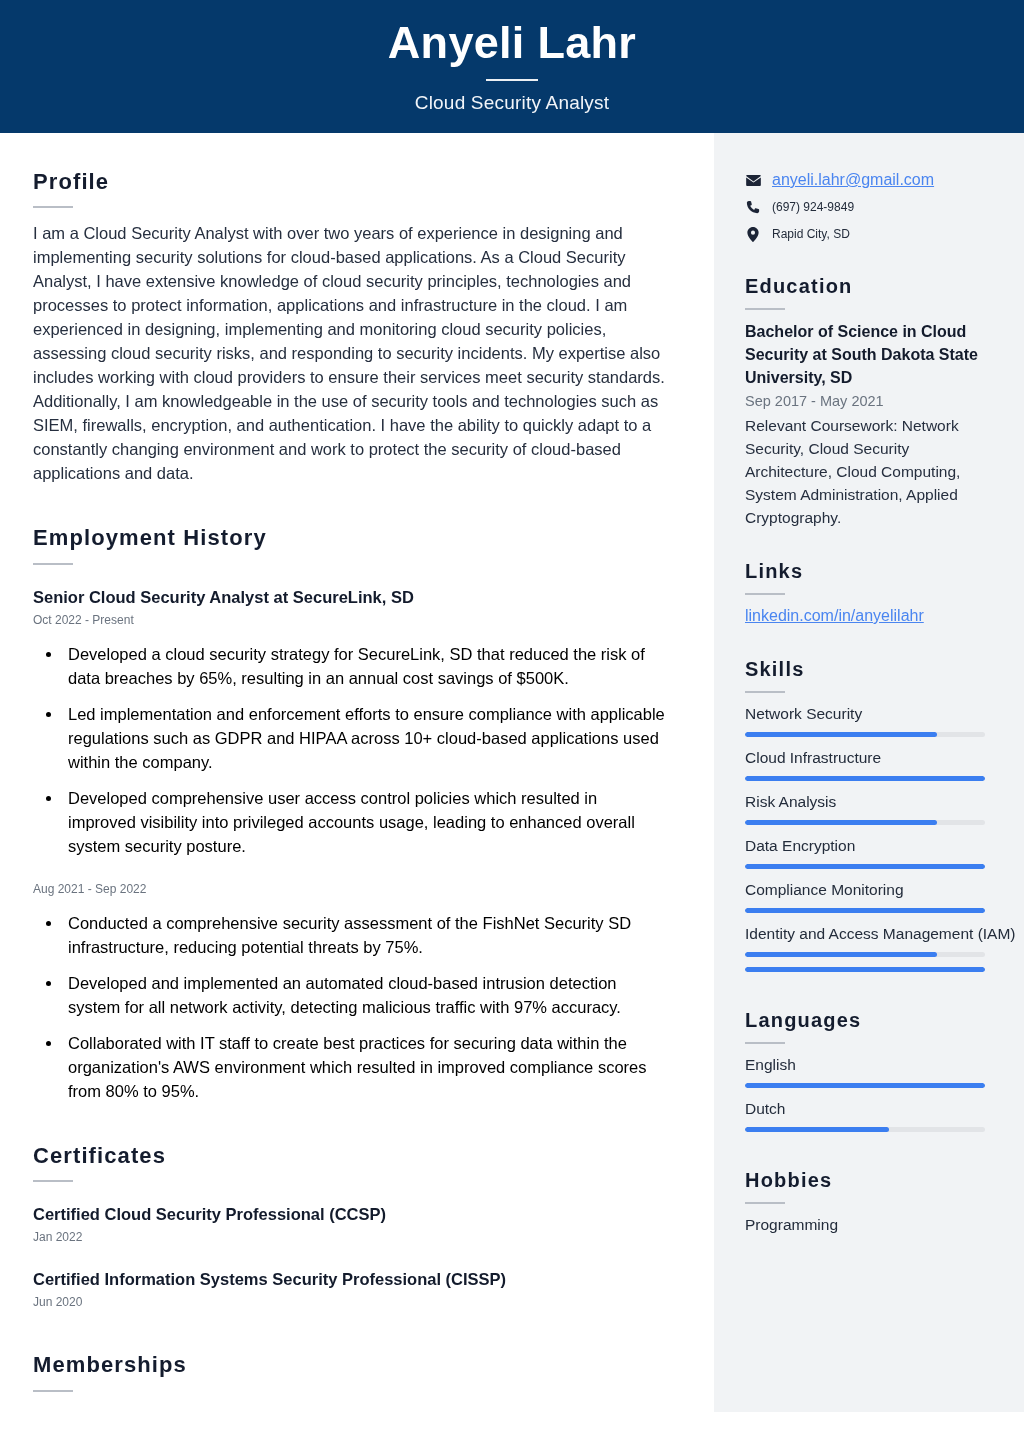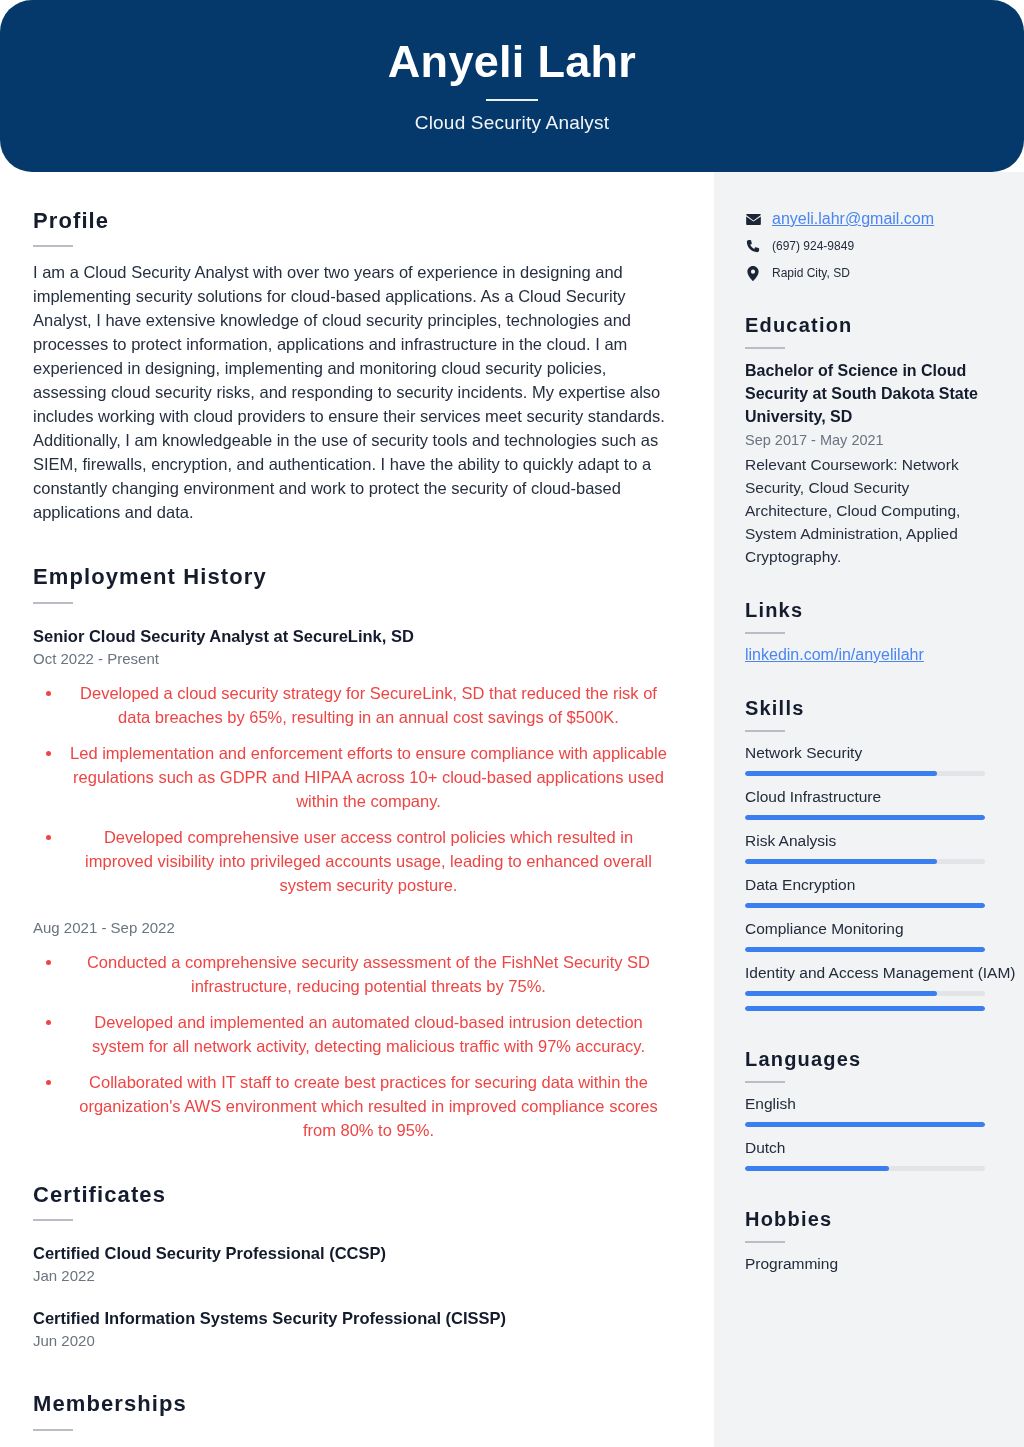--- a/index.html
+++ b/index.html
@@ -10,27 +10,26 @@
     font-family: "Liberation Sans", sans-serif;
   }
   body {
     position: relative;
     overflow: hidden;
     color: #1a2234;
   }
 
   
   .banner {
-    height: 172px;
+    height: 133px;
     background: #05396b;
     display: flex;
     flex-direction: column;
     align-items: center;
     justify-content: center;
-    border-radius: 32px;
   }
   .banner-name {
     font-size: 45px;
     font-weight: 700;
     color: #ffffff;
     letter-spacing: 0.3px;
     line-height: 1.05;
   }
   .banner-rule {
     width: 52px;
@@ -89,35 +88,34 @@
   }
   .entry { margin-top: 21px; }
   .entry:first-of-type { margin-top: 0; }
   .entry-title {
     font-size: 16.5px;
     font-weight: 700;
     color: #131b2c;
     line-height: 22px;
   }
   .entry-date {
-    font-size: 15px;
+    font-size: 12px;
     color: #6a737f;
     margin-top: 2px;
     line-height: 20px;
   }
   .bullets {
     margin: 3px 0 0 30px;
   }
   .bullets li {
     font-size: 16.5px;
     line-height: 24px;
-    color: #ef4444;
+    color: #000000;
     padding-left: 5px;
     margin-top: 12px;
-    text-align: center;
   }
   .gap-lg { height: 36px; }
   .gap-md { height: 26px; }
 
   
   .contact-list { margin-bottom: 29px; }
   .contact-row {
     display: flex;
     align-items: center;
     gap: 11px;

